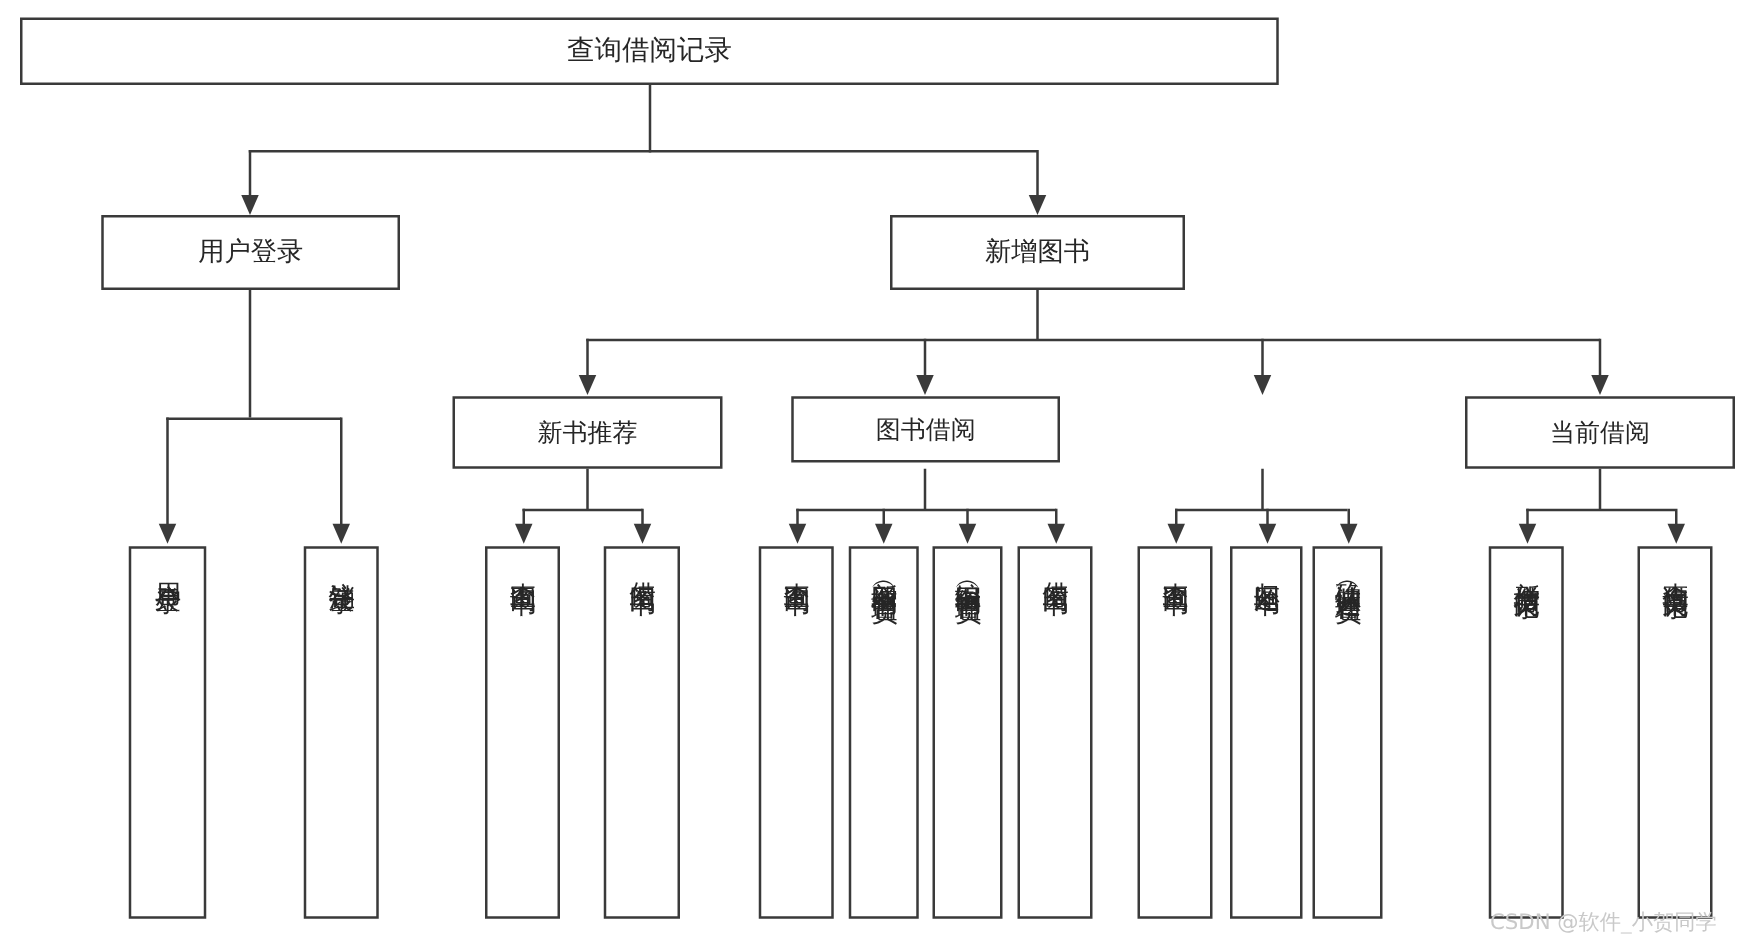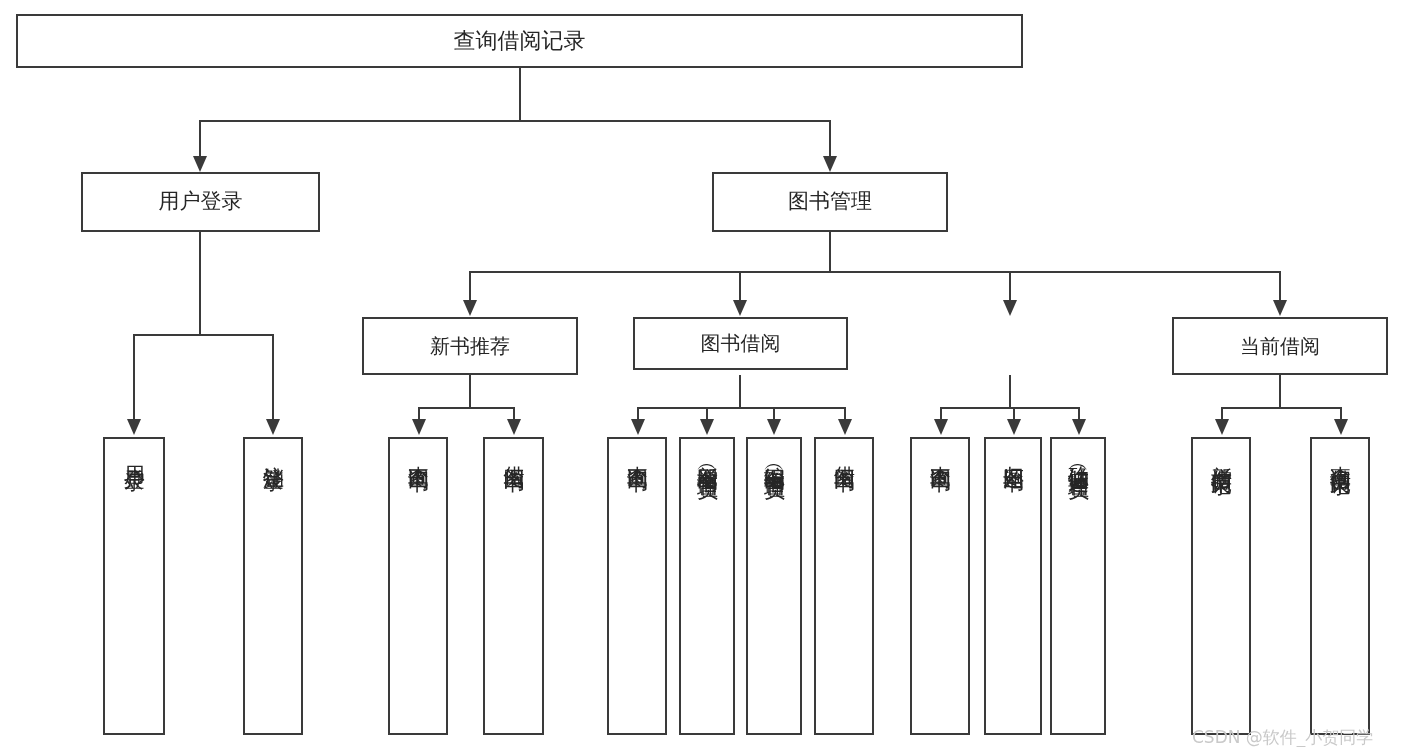--- a/index.html
+++ b/index.html
@@ -98,21 +98,21 @@
   <div class="arrow" style="left:193px; top:156px;"></div>
 
   <div class="conn-v" style="left:829px; top:120px; height:38px;"></div>
   <div class="arrow" style="left:823px; top:156px;"></div>
 
   <div class="node lvl1" style="left:81px; top:172px; width:239px; height:60px;">
     <span class="node-label">用户登录</span>
   </div>
 
   <div class="node lvl1" style="left:712px; top:172px; width:236px; height:60px;">
-    <span class="node-label">图书管理</span>
+    <span class="node-label">新增图书</span>
   </div>
 
   <div class="conn-v" style="left:199px; top:232px; height:102px;"></div>
   <div class="conn-h" style="left:133px; top:334px; width:140px;"></div>
 
   <div class="conn-v" style="left:133px; top:334px; height:87px;"></div>
   <div class="arrow" style="left:127px; top:419px;"></div>
 
   <div class="conn-v" style="left:272px; top:334px; height:87px;"></div>
   <div class="arrow" style="left:266px; top:419px;"></div>

